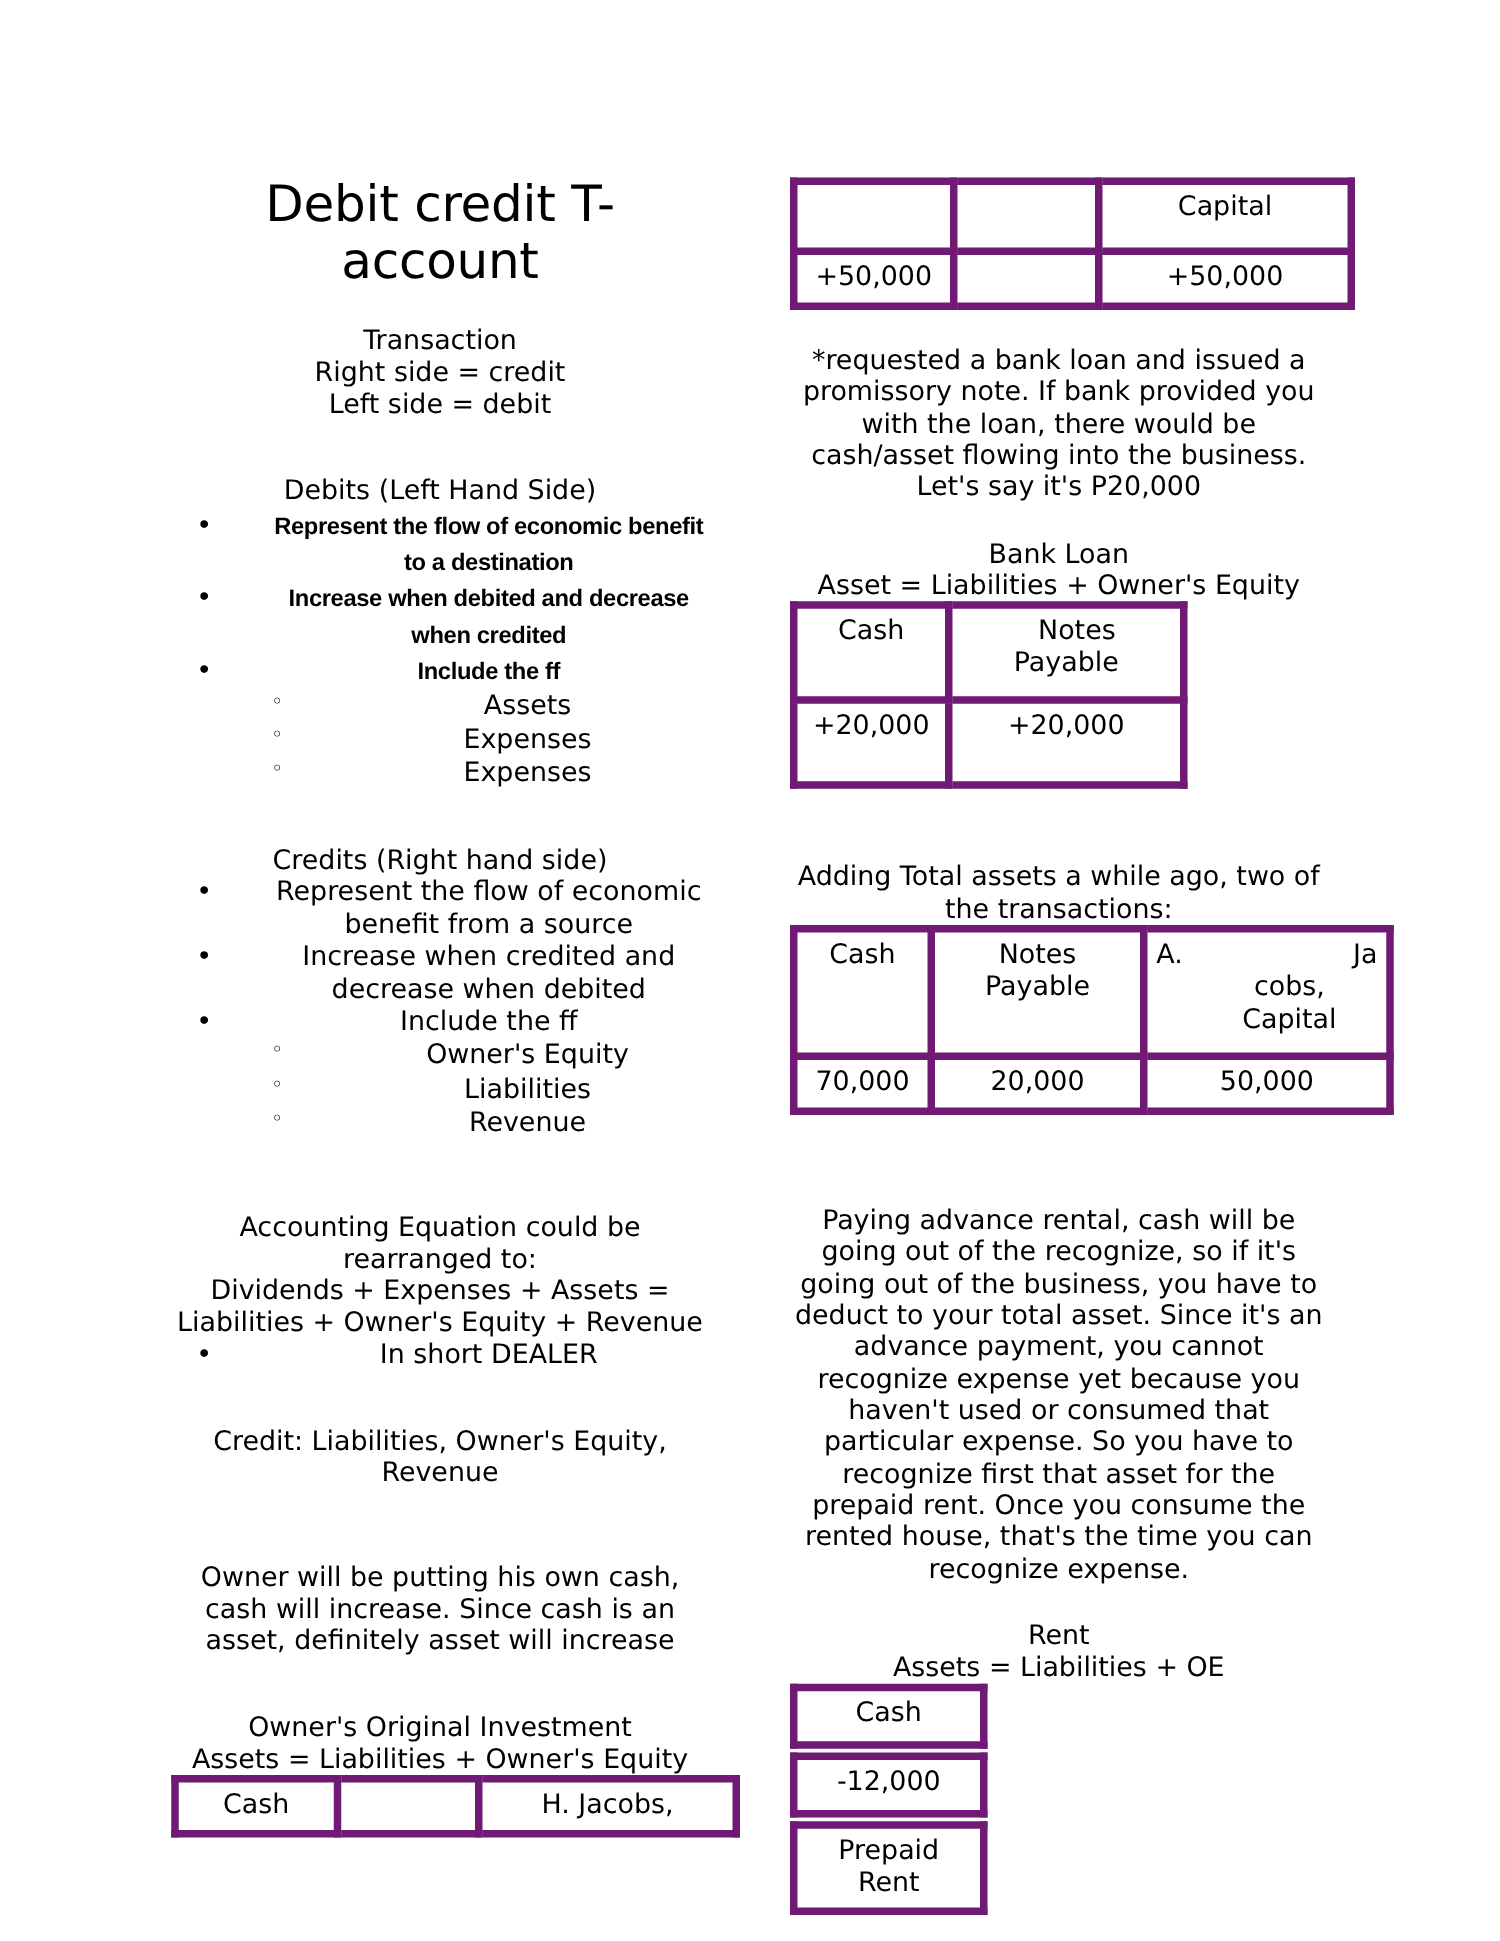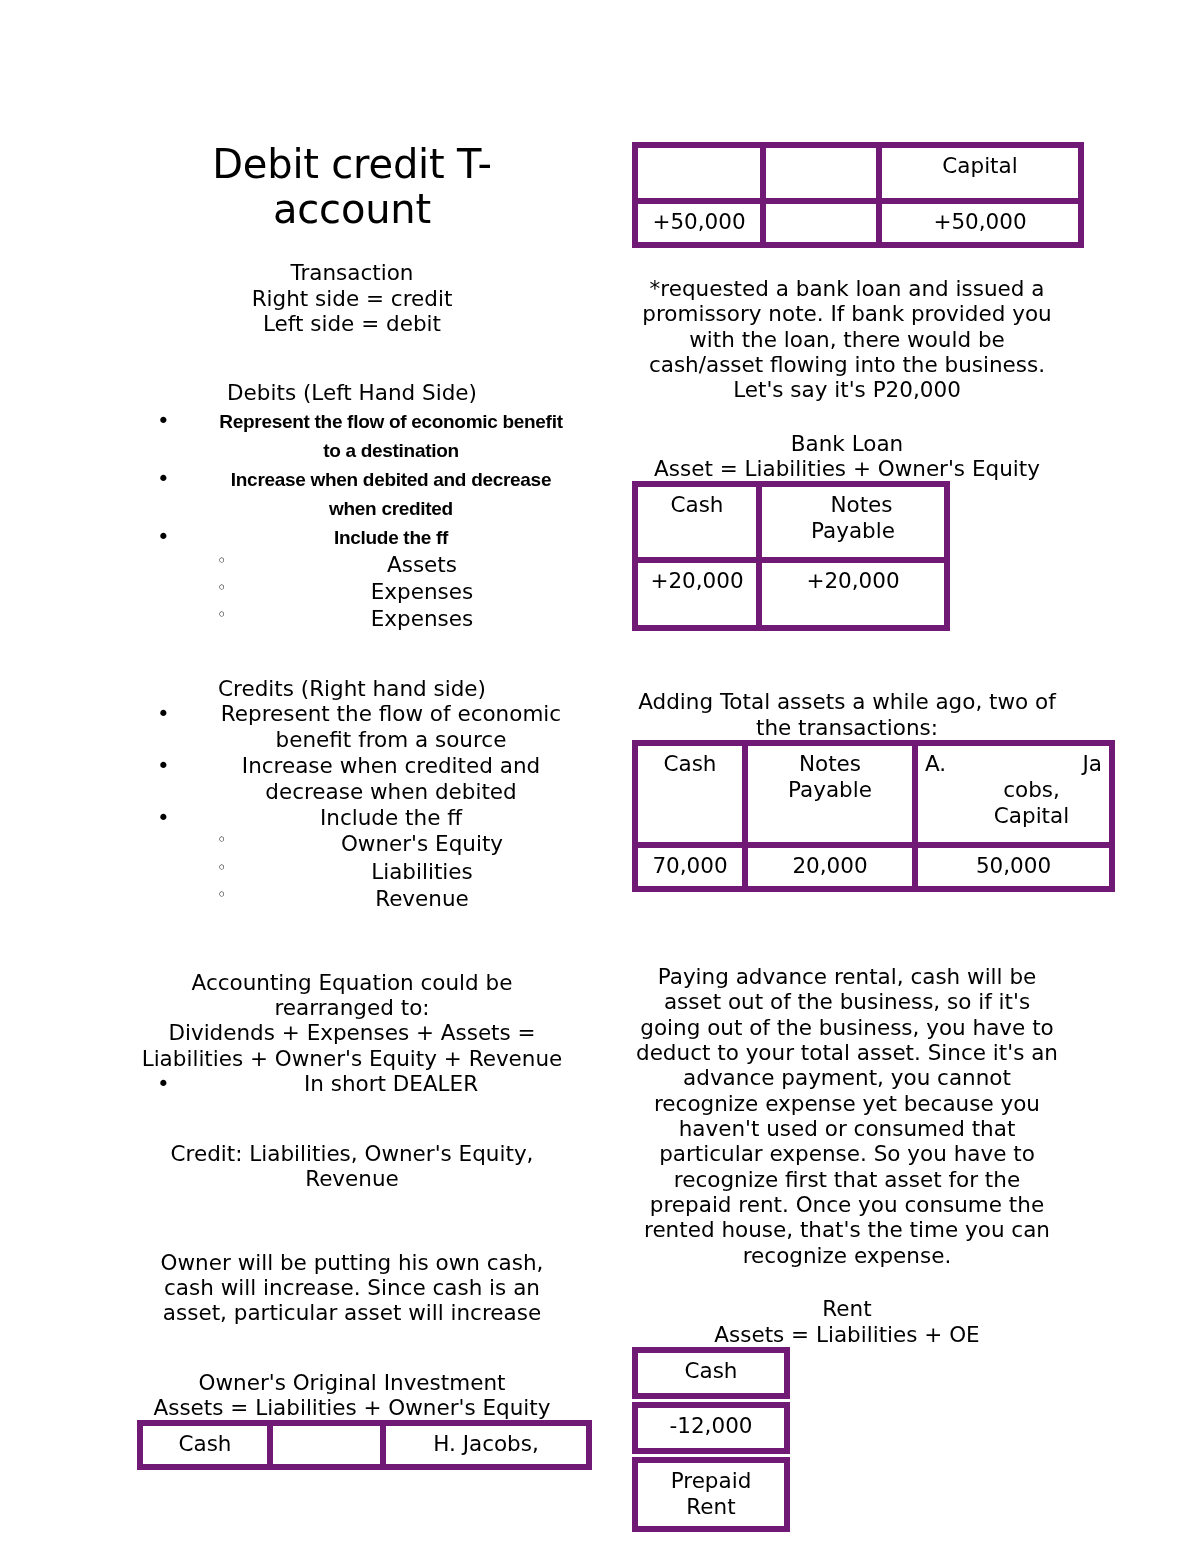--- a/index.html
+++ b/index.html
@@ -257,21 +257,21 @@
     <p class="para">
       <span class="line">Credit: Liabilities, Owner's Equity,</span>
       <span class="line">Revenue</span>
     </p>
 
     <div class="gap-xl"></div>
 
     <p class="para">
       <span class="line">Owner will be putting his own cash,</span>
       <span class="line">cash will increase. Since cash is an</span>
-      <span class="line">asset, particular asset will increase</span>
+      <span class="line">asset, definitely asset will increase</span>
     </p>
 
     <div class="gap-lg"></div>
 
     <p class="para">
       <span class="line">Owner's Original Investment</span>
       <span class="line">Assets = Liabilities + Owner's Equity</span>
     </p>
 
     <table class="t tbl-owner">
@@ -366,21 +366,21 @@
         <td class="c3">50,000</td>
       </tr>
     </tbody>
       </table>
 
     <div class="gap-xl"></div>
     <div class="gap-sm"></div>
 
     <p class="para">
       <span class="line">Paying advance rental, cash will be</span>
-      <span class="line">asset out of the business, so if it's</span>
+      <span class="line">going out of the recognize, so if it's</span>
       <span class="line">going out of the business, you have to</span>
       <span class="line">deduct to your total asset. Since it's an</span>
       <span class="line">advance payment, you cannot</span>
       <span class="line">recognize expense yet because you</span>
       <span class="line">haven't used or consumed that</span>
       <span class="line">particular expense. So you have to</span>
       <span class="line">recognize first that asset for the</span>
       <span class="line">prepaid rent. Once you consume the</span>
       <span class="line">rented house, that's the time you can</span>
       <span class="line">recognize expense.</span>

